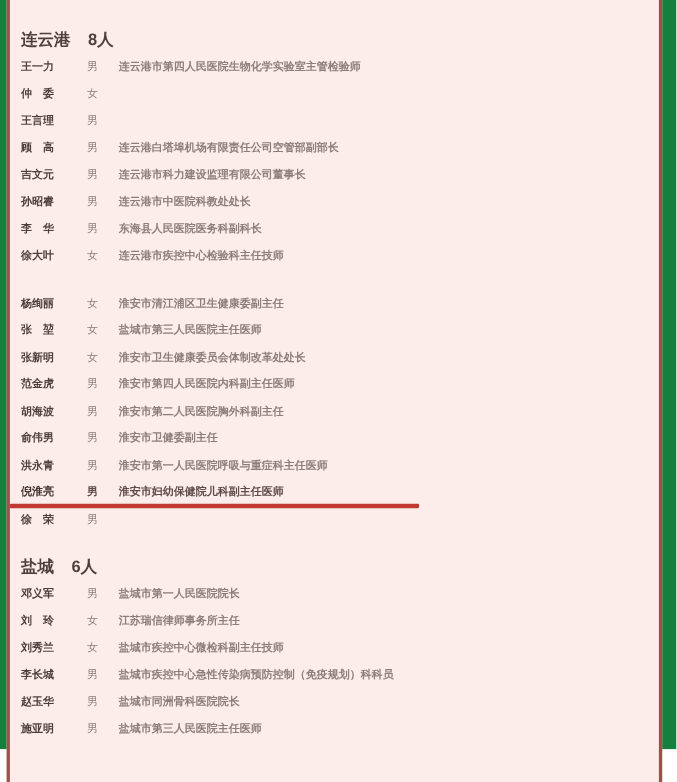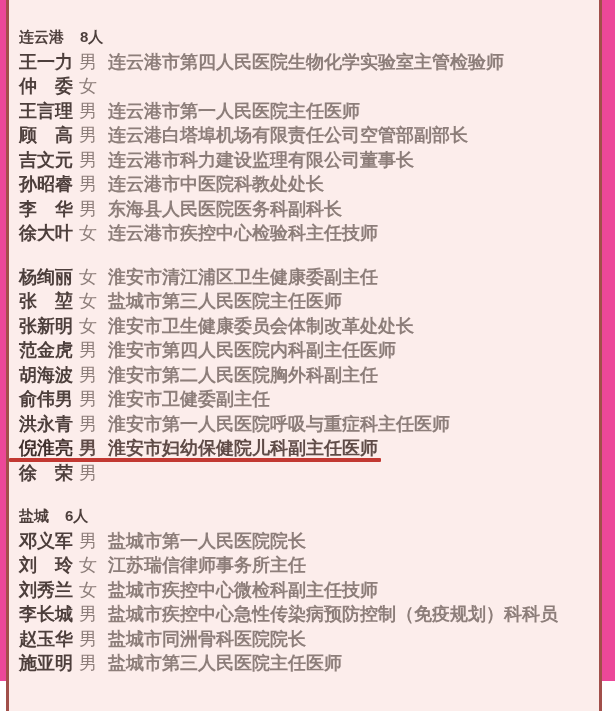--- a/index.html
+++ b/index.html
@@ -11,21 +11,21 @@
     --highlight-name: #3f2f2c;
     --underline-color: #c23832;
   }
   * { margin: 0; padding: 0; box-sizing: border-box; }
   html, body {
     width: 615px; height: 711px;
     background: #ffffff;
     font-family: "Liberation Sans", sans-serif;
     overflow: hidden;
   }
-  .page { position: relative; width: 615px; height: 681px; background: #ec4899; }
+  .page { position: relative; width: 615px; height: 681px; background: #15803d; }
   .panel {
     position: absolute;
     left: 6px; top: 0;
     width: 596px; height: 711px;
     background: var(--panel-bg);
     border-left: 3px solid var(--border-color);
     border-right: 3px solid var(--border-color);
     padding: 25px 8px 0 10px;
     overflow: hidden;
   }
@@ -34,21 +34,21 @@
     height: 24.5px; line-height: 24.5px;
     font-size: 15px; font-weight: bold;
     color: var(--heading-text);
     white-space: nowrap;
   }
   .section-header .count { margin-left: 16px; }
   .row {
     position: relative;
     display: flex;
     height: 24.5px; line-height: 24.5px;
-    font-size: 18px;
+    font-size: 10px;
     white-space: nowrap;
   }
   .row .name {
     flex: none;
     width: 48px;
     font-weight: bold;
     color: var(--heading-text);
   }
   .row .gender {
     flex: none;
@@ -91,21 +91,20 @@
   </div>
 
   <div class="row">
     <span class="name">仲　委</span>
     <span class="gender">女</span>
   </div>
 
   <div class="row">
     <span class="name">王言理</span>
     <span class="gender">男</span>
-    <span class="title">连云港市第一人民医院主任医师</span>
   </div>
 
   <div class="row">
     <span class="name">顾　高</span>
     <span class="gender">男</span>
     <span class="title">连云港白塔埠机场有限责任公司空管部副部长</span>
   </div>
 
   <div class="row">
     <span class="name">吉文元</span>

